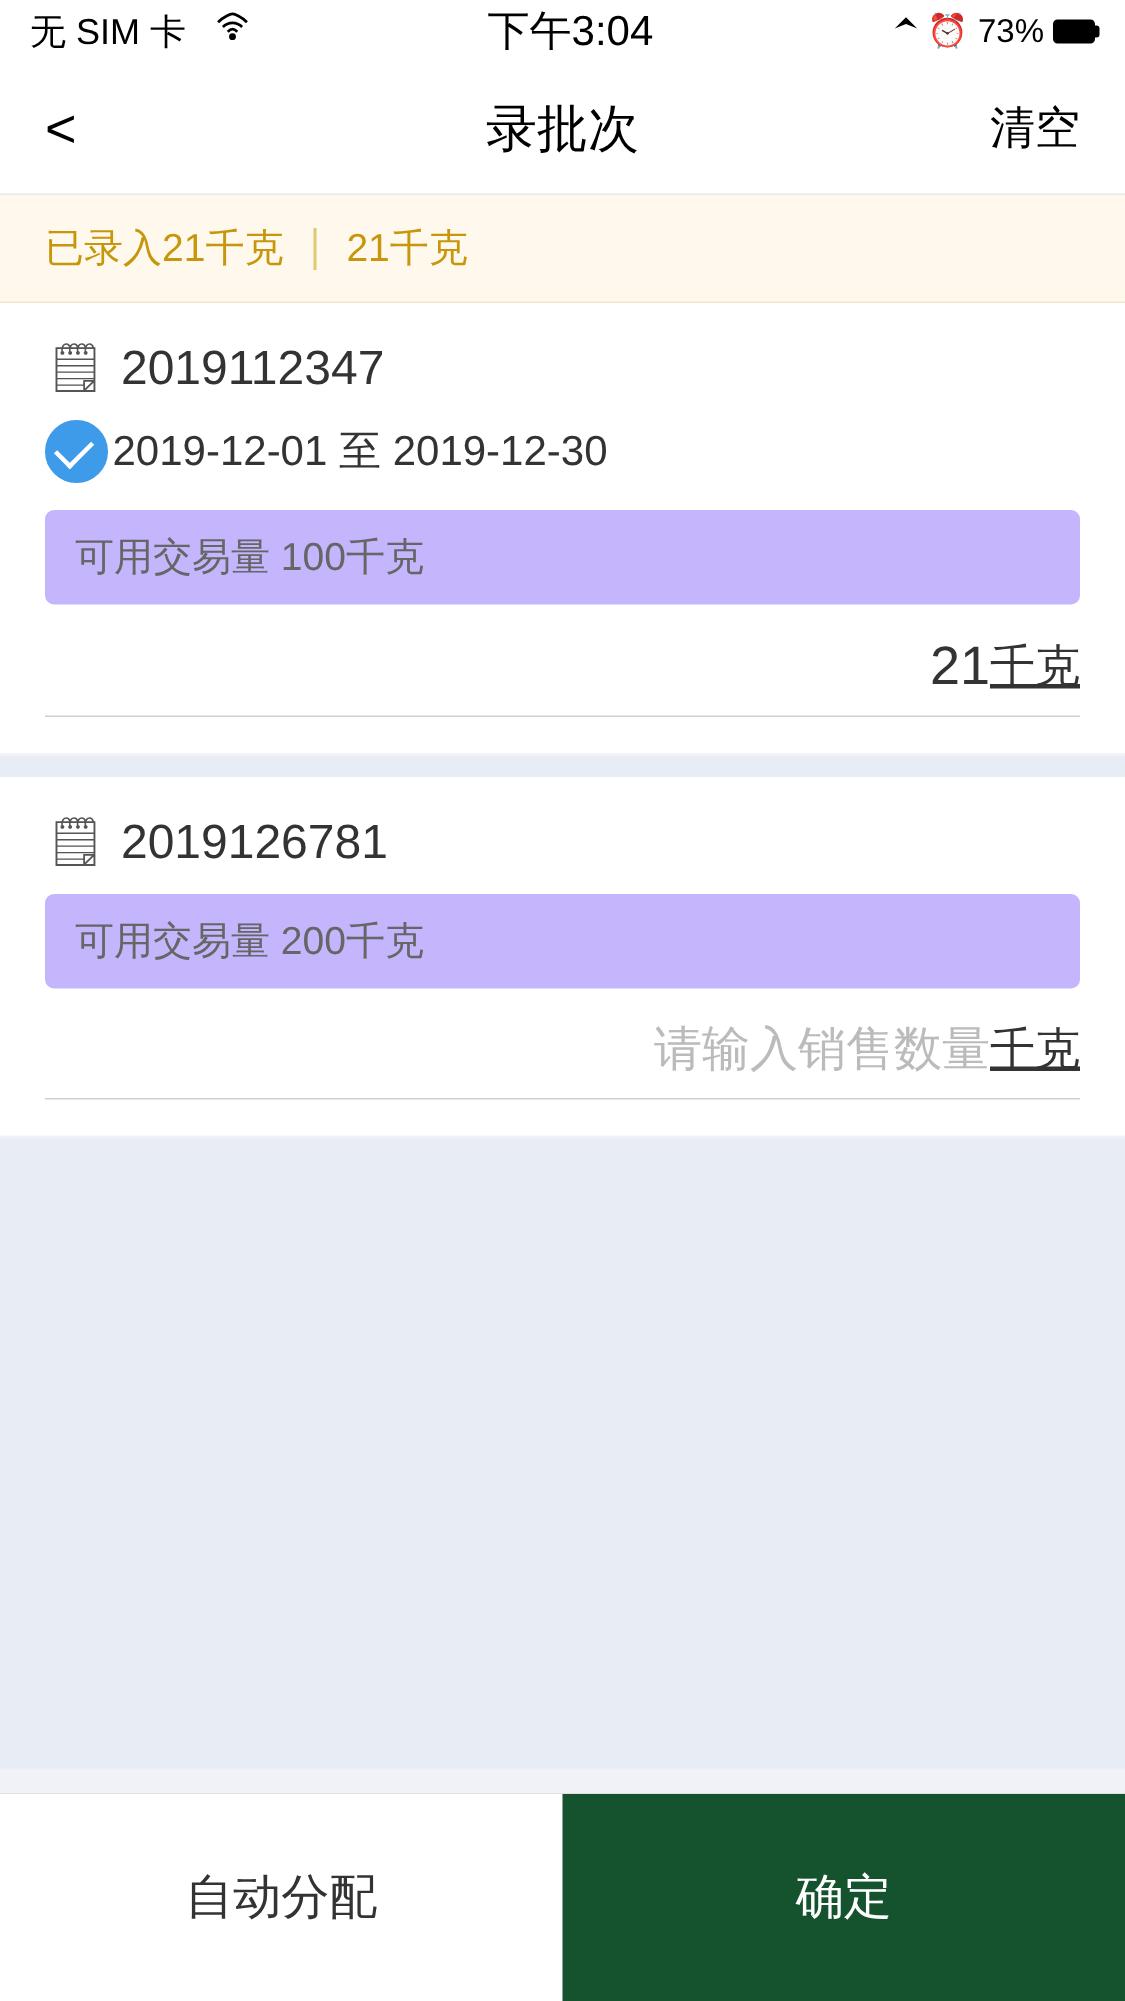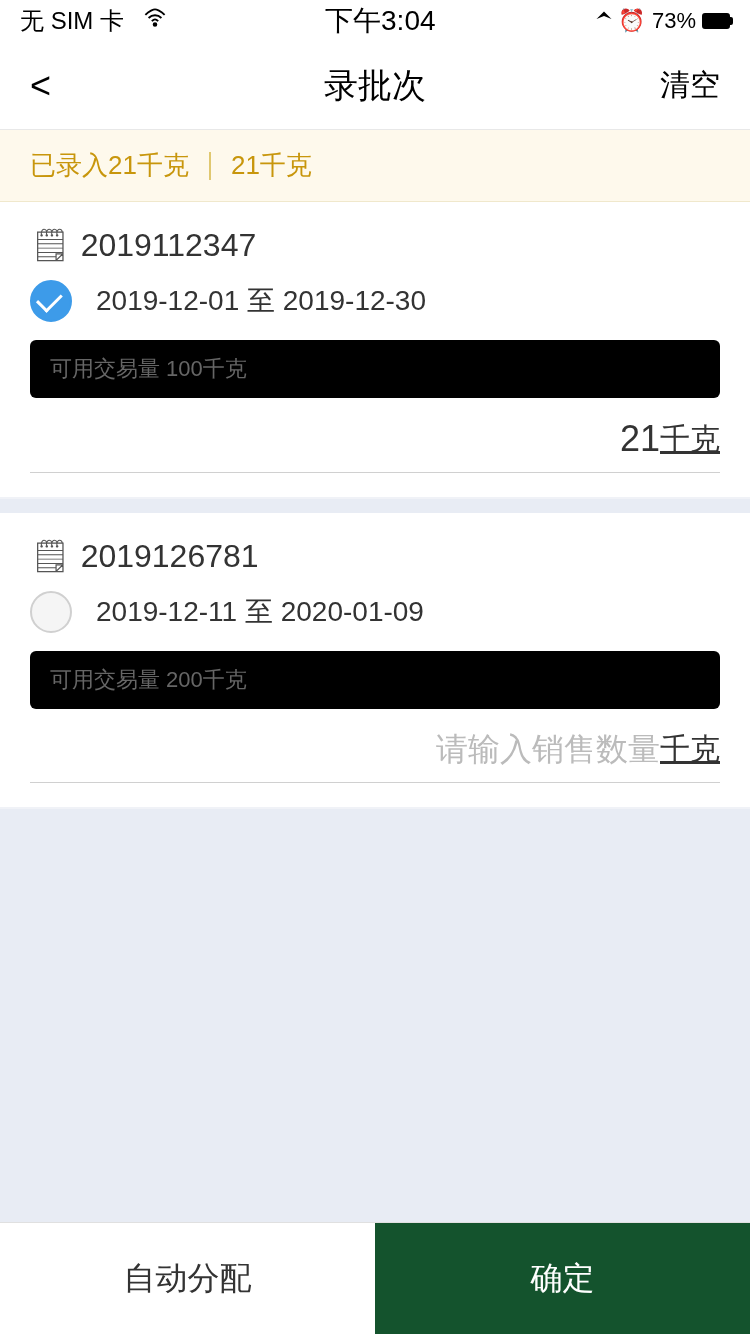--- a/index.html
+++ b/index.html
@@ -117,21 +117,21 @@
     .batch-id {
       font-size: 32px;
       color: #333;
       font-weight: 500;
       text-align: center;
     }
 
     .batch-row {
       display: flex;
       align-items: center;
-      gap: 24px;
+      gap: 3px;
       margin-bottom: 18px;
     }
 
     .radio-circle {
       width: 42px;
       height: 42px;
       border-radius: 50%;
       border: 2px solid #d0d0d0;
       background: #f5f5f5;
       flex-shrink: 0;
@@ -152,25 +152,25 @@
       transform: rotate(-45deg) translateY(-3px);
       display: block;
     }
 
     .date-range {
       font-size: 28px;
       color: #333;
     }
 
     .availability-box {
-      background: #000000;
+      background: #c4b5fd;
       border-radius: 6px;
       padding: 14px 20px;
       margin: 0 0 0 0;
-      font-size: 22px;
+      font-size: 26px;
       color: #666;
     }
 
     
     .quantity-row {
       display: flex;
       align-items: center;
       justify-content: flex-end;
       padding: 20px 30px 0 30px;
     }
@@ -213,21 +213,21 @@
       background: #e8ecf4;
       flex: 1;
       min-height: 420px;
     }
 
     .bottom-bar {
       position: fixed;
       bottom: 0;
       left: 0;
       width: 750px;
-      height: 112px;
+      height: 139px;
       display: flex;
       background: #fff;
       border-top: 1px solid #e0e0e0;
     }
     .btn-auto {
       flex: 1;
       display: flex;
       align-items: center;
       justify-content: center;
       font-size: 32px;
@@ -327,24 +327,20 @@
     </div>
 
     <div class="card-divider"></div>
 
     <div class="card">
       <div class="card-inner">
         <div class="batch-header">
           <span class="batch-icon">🗒</span>
           <span class="batch-id">2019126781</span>
         </div>
-        <div class="batch-row">
-          <div class="radio-circle"></div>
-          <span class="date-range">2019-12-11 至 2020-01-09</span>
-        </div>
         <div class="availability-box">可用交易量 200千克</div>
       </div>
       <div class="quantity-row">
         <input class="quantity-input" type="text" placeholder="请输入销售数量" style="">
         <span class="quantity-unit">千克</span>
       </div>
       <div class="divider-line"></div>
       <div style="height:24px;"></div>
     </div>
 

